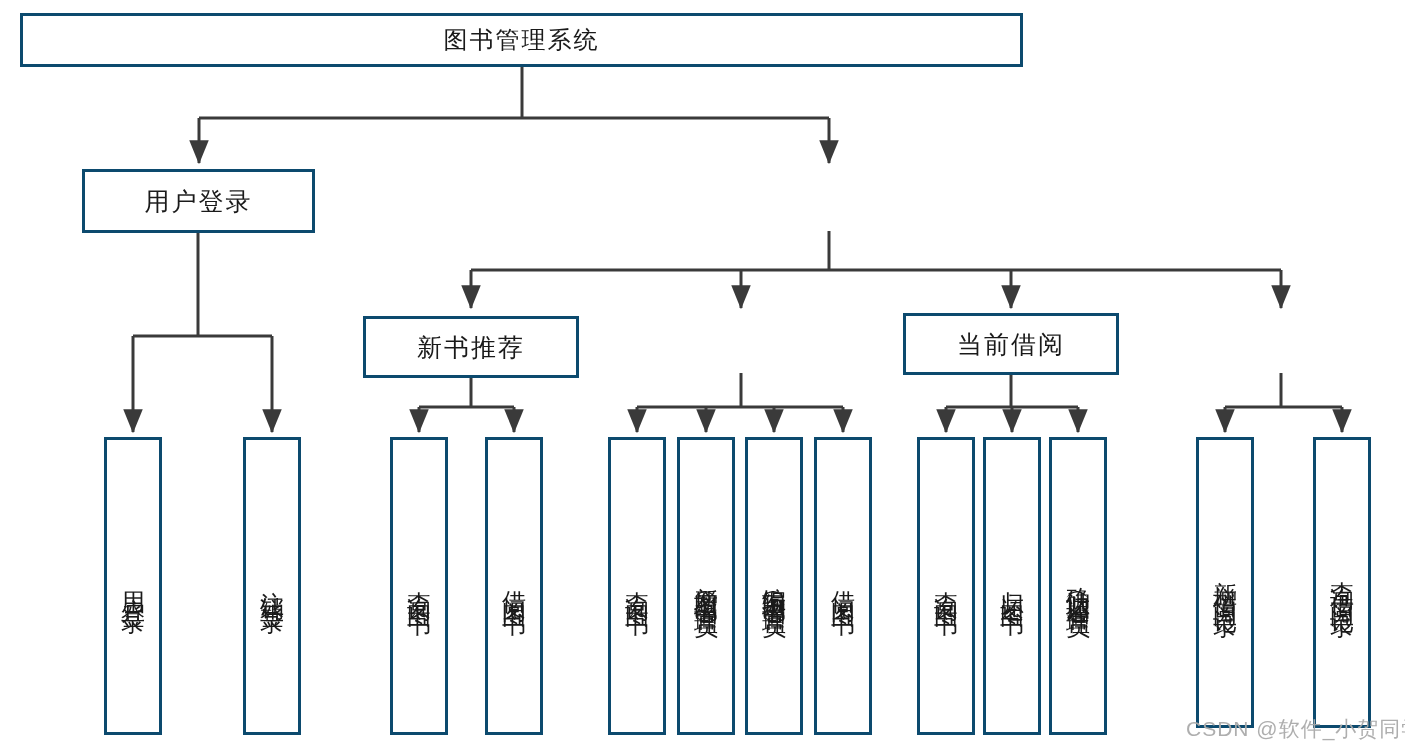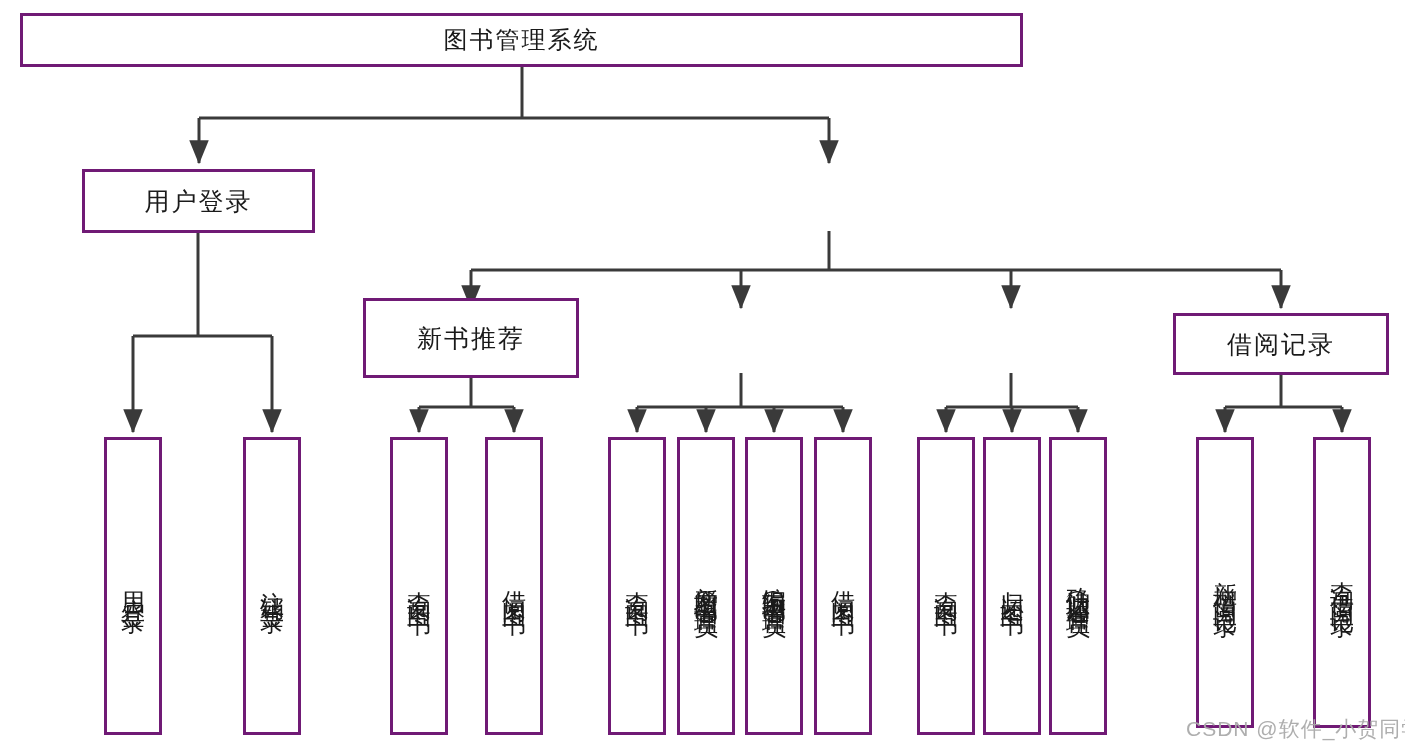--- a/index.html
+++ b/index.html
@@ -15,21 +15,21 @@
   svg.connectors {
     position: absolute;
     left: 0; top: 0;
     width: 1405px; height: 747px;
     z-index: 1;
   }
   .node {
     position: absolute;
     box-sizing: border-box;
     background: #ffffff;
-    border: 3px solid #701a75;
+    border: 3px solid #0c4a6e;
     display: flex;
     align-items: center;
     justify-content: center;
     z-index: 2;
   }
   .h-node { font-size: 25px; letter-spacing: 2px; white-space: nowrap; }
   .root-node { font-size: 24px; }
   .v-node {
     writing-mode: vertical-rl;
     text-orientation: mixed;
@@ -114,22 +114,22 @@
         <path d="M1225,407 V432" marker-end="url(#arrow)"></path>
         <path d="M1342,407 V432" marker-end="url(#arrow)"></path>
       </g>
     </g>
   </svg>
 
   <div class="node h-node root-node" style="left:20px; top:13px; width:1003px; height:54px;">图书管理系统</div>
 
   <div class="node h-node" style="left:82px; top:169px; width:233px; height:64px;">用户登录</div>
 
-  <div class="node h-node" style="left:363px; top:298px; width:216px; height:80px;">新书推荐</div>
-  <div class="node h-node" style="left:1173px; top:313px; width:216px; height:62px;">借阅记录</div>
+  <div class="node h-node" style="left:363px; top:316px; width:216px; height:62px;">新书推荐</div>
+  <div class="node h-node" style="left:903px; top:313px; width:216px; height:62px;">当前借阅</div>
 
   <div class="node v-node" style="left:104px; top:437px; width:58px; height:298px;">用户登录</div>
   <div class="node v-node" style="left:243px; top:437px; width:58px; height:298px;">注销登录</div>
 
   <div class="node v-node" style="left:390px; top:437px; width:58px; height:298px;">查询图书</div>
   <div class="node v-node" style="left:485px; top:437px; width:58px; height:298px;">借阅图书</div>
 
   <div class="node v-node" style="left:608px; top:437px; width:58px; height:298px;">查询图书</div>
   <div class="node v-node" style="left:677px; top:437px; width:58px; height:298px; letter-spacing:4px;">新增图书（管理员）</div>
   <div class="node v-node" style="left:745px; top:437px; width:58px; height:298px; letter-spacing:4px;">编辑图书（管理员）</div>

